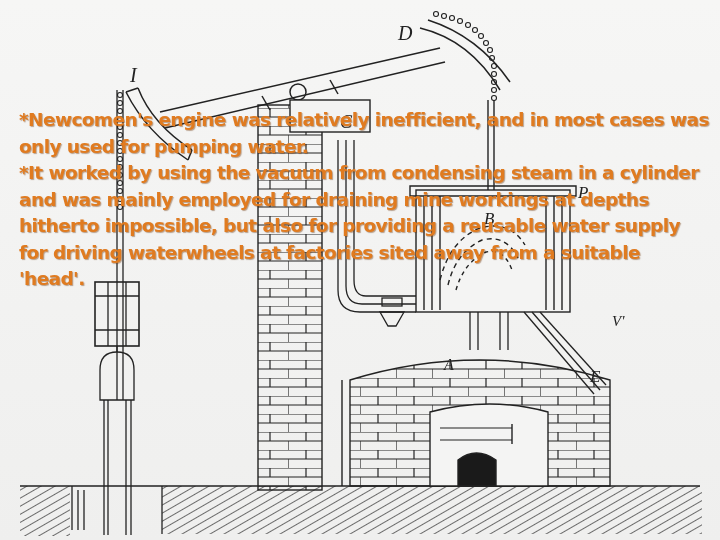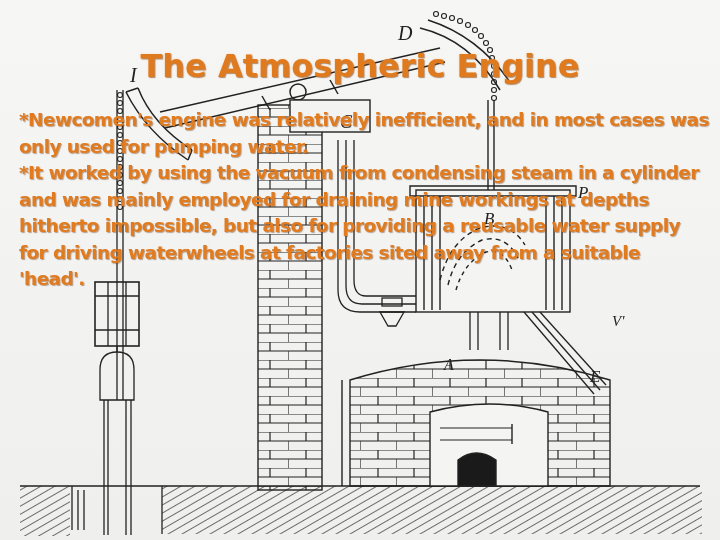--- a/index.html
+++ b/index.html
@@ -177,20 +177,19 @@
       <path d="M350 380 Q480 340 610 380 L610 486 L350 486 Z" fill="url(#brick)"></path>
       <path d="M430 486 L430 412 Q490 396 548 412 L548 486 Z" fill="#f4f4f3"></path>
       <line x1="440" y1="428" x2="512" y2="428" stroke-width="1.2"></line>
       <line x1="440" y1="440" x2="512" y2="440" stroke-width="1.2"></line>
       <line x1="512" y1="424" x2="512" y2="444"></line>
       <path d="M458 486 L458 460 Q476 446 496 460 L496 486 Z" fill="#1a1a1a"></path>
       <line x1="342" y1="380" x2="342" y2="486"></line>
     </g>
   </svg>
 
-  <div class="title">The Atmospheric Engine</div>
 
   <div class="body-text">
     <p class="para">*Newcomen's engine was relatively inefficient, and in most cases was only used for pumping water.</p>
     <p class="para">*It worked by using the vacuum from condensing steam in a cylinder and was mainly employed for draining mine workings at depths hitherto impossible, but also for providing a reusable water supply for driving waterwheels at factories sited away from a suitable 'head'.</p>
   </div>
 
 </div>
 
 </body></html>

